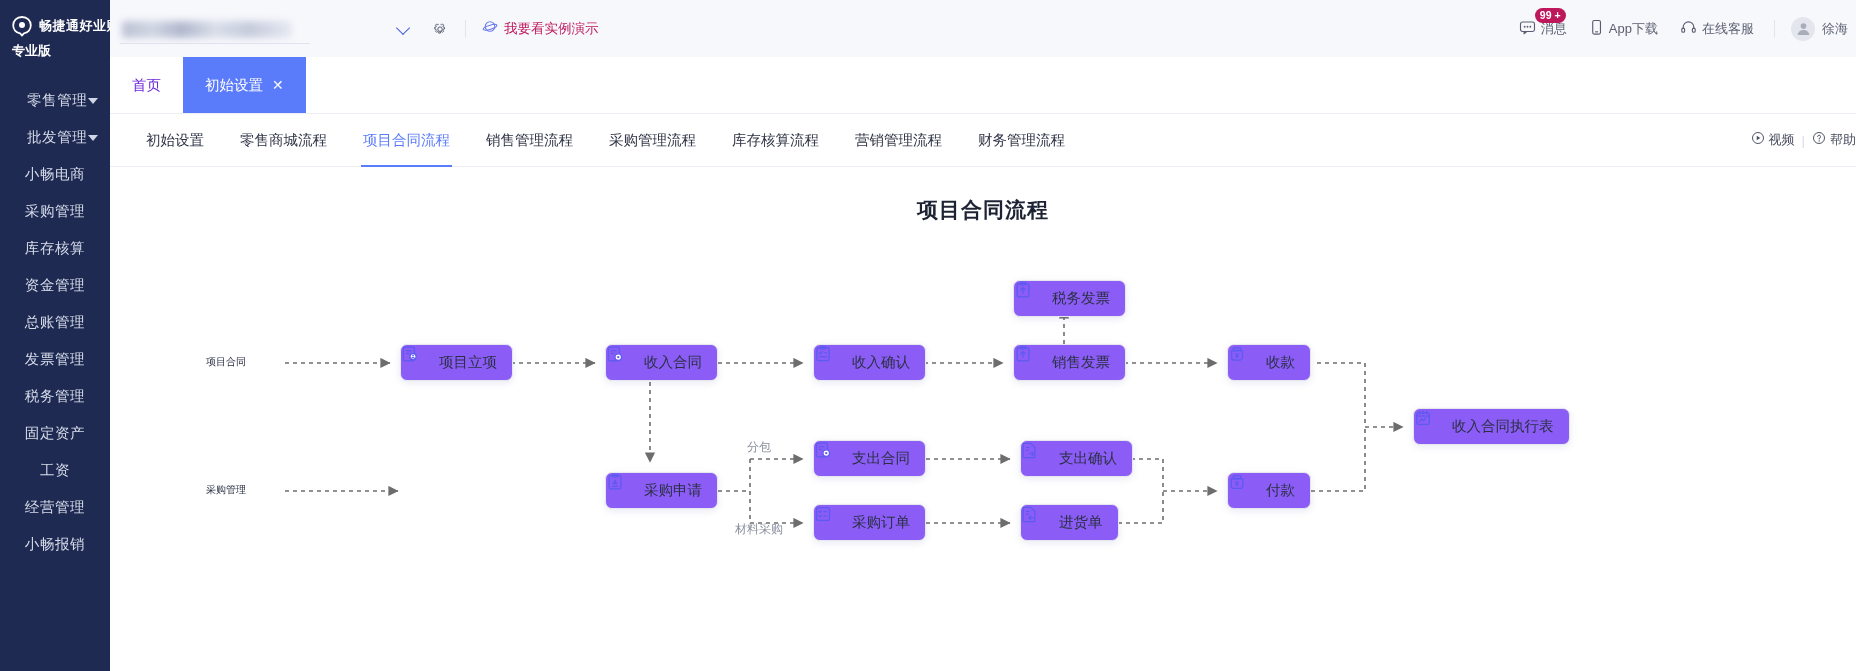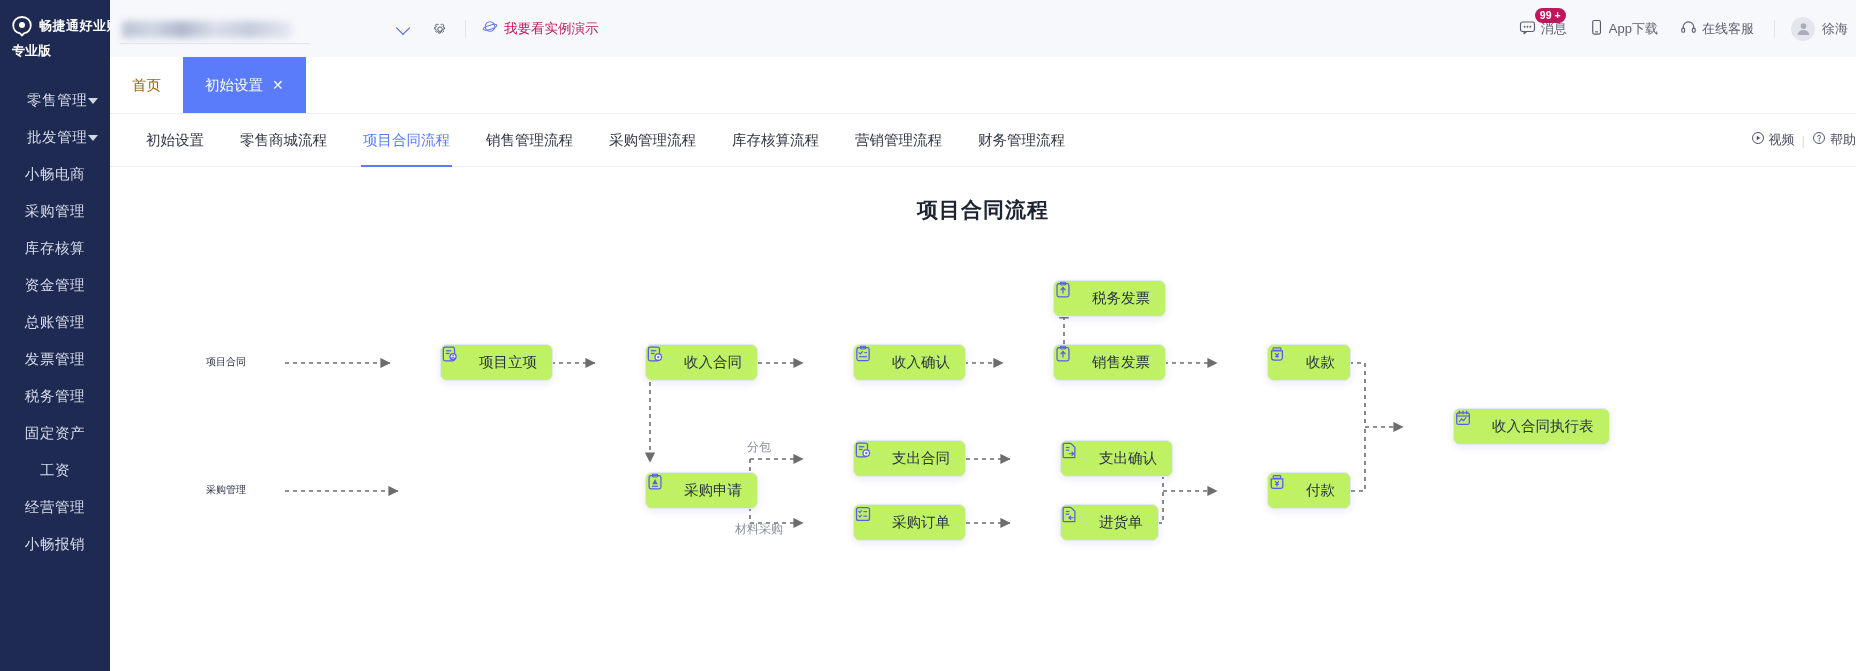--- a/index.html
+++ b/index.html
@@ -92,21 +92,21 @@
   }
   .user-name{ color:#5b6070; font-size:13px; margin-left:7px; white-space:nowrap; }
 
   
   .tabstrip{
     position:absolute; left:110px; top:57px; right:0; height:57px;
     background:#fff; display:flex; align-items:stretch; border-bottom:1px solid #edeef3;
   }
   .tab{
     display:flex; align-items:center; justify-content:center;
-    padding:0 22px; font-size:14.5px; color:#a16207; cursor:pointer;
+    padding:0 22px; font-size:14.5px; color:#6d28d9; cursor:pointer;
   }
   .tab.active{ background:#5b7cfa; color:#fff; }
   .tab .tclose{ margin-left:9px; font-size:14px; opacity:.95; }
 
   
   .subnav{
     position:absolute; left:110px; top:114px; right:0; height:53px;
     background:#fff; display:flex; align-items:center; border-bottom:1px solid #eceef4;
   }
   .snav{
@@ -133,23 +133,23 @@
   .chart-title{
     position:absolute; left:0; right:0; top:29px; text-align:center;
     font-size:21px; color:#1d2333; font-weight:600; letter-spacing:1px;
   }
   .flow{ position:absolute; left:0; top:0; width:1746px; height:504px; }
   .flow svg{ position:absolute; left:0; top:0; }
 
   .node{
     position:absolute; display:flex; align-items:center; gap:8px;
     height:37px; padding:0 15px 0 12px;
-    background:#bef264; border:1px solid #e6e8f0; border-radius:7px;
+    background:#8b5cf6; border:1px solid #e6e8f0; border-radius:7px;
     box-shadow:0 2px 7px rgba(84,96,170,.13);
-    font-size:14.5px; color:#2b3044; white-space:nowrap; cursor:pointer;margin-left:40px;
+    font-size:14.5px; color:#2b3044; white-space:nowrap; cursor:pointer;
   }
   .node .nicon{ width:18px;height:18px;flex:0 0 auto;display:flex; }
   .rowlabel{
     position:absolute; font-size:10px; color:#2b3044; white-space:nowrap;
   }
   .edgelabel{
     position:absolute; font-size:12px; color:#8a8f9e; white-space:nowrap;
   }
 </style>
 </head>

